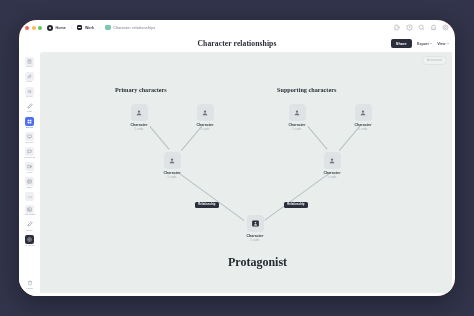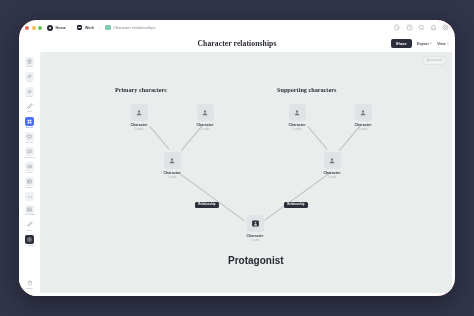--- a/index.html
+++ b/index.html
@@ -147,22 +147,22 @@
   }
 
   .grp-title {
     position: absolute;
     font-family: "Liberation Serif", serif;
     font-weight: 700; font-size: 6.2px; color: #2b3039;
     white-space: nowrap;
   }
   .sec-title {
     position: absolute;
-    font-family: Liberation Sans, sans-serif;
-    font-weight: 700; font-size: 10px; color: #262a33;
+    font-family: Liberation Serif, serif;
+    font-weight: 700; font-size: 12px; color: #262a33;
     white-space: nowrap;
   }
 
   .node {
     position: absolute;
     display: flex; flex-direction: column; align-items: center;
     width: 46px; margin-left: -23px;
   }
   .node-box {
     width: 17px; height: 17px; border-radius: 4px;

